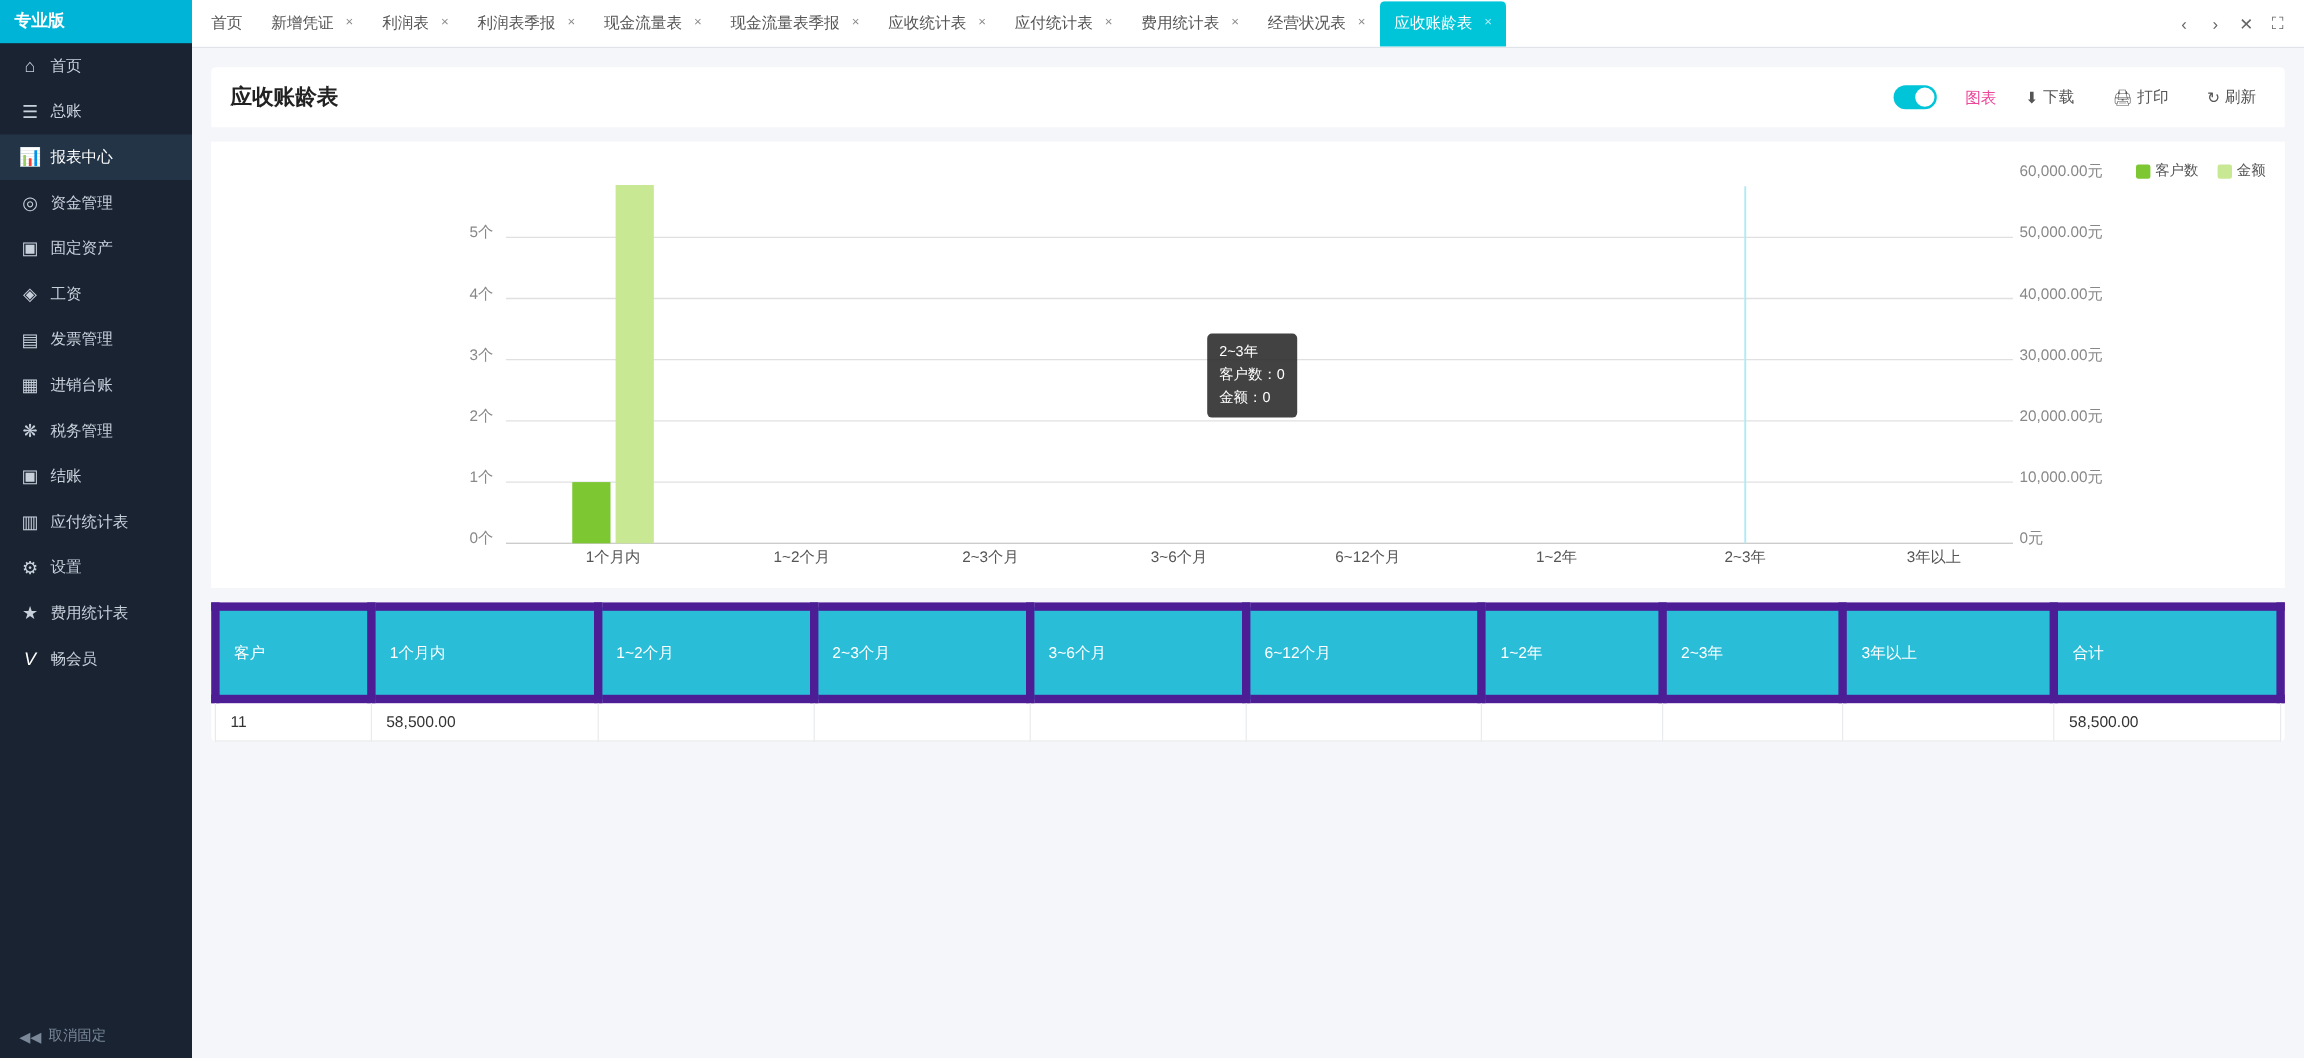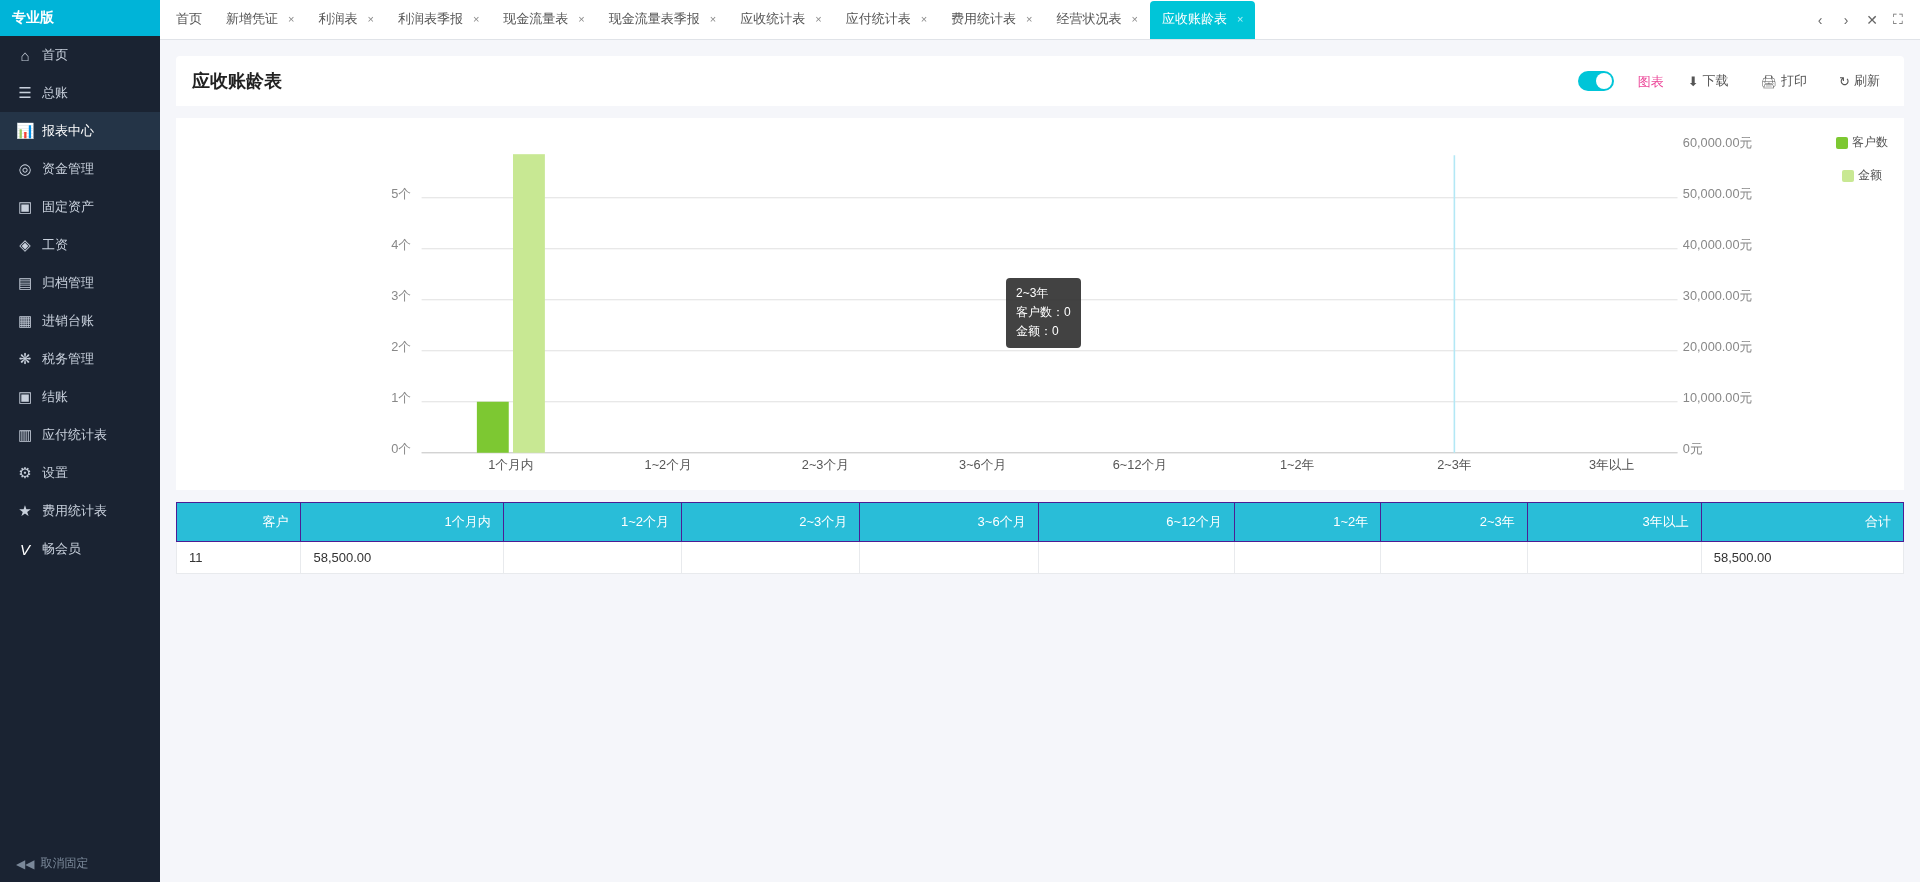--- a/index.html
+++ b/index.html
@@ -186,22 +186,21 @@
       margin-bottom: 8px;
     }
     .chart-legend {
       position: absolute;
       top: 16px;
       right: 16px;
       display: flex;
       gap: 16px;
       font-size: 12px;
       color: #555;
-      align-items: center;
-      flex-direction: column;
+      align-items: flex-end;
     }
     .legend-item { display: flex; align-items: center; gap: 4px; }
     .legend-dot { width: 12px; height: 12px; border-radius: 2px; }
 
     
     .chart-tooltip {
       position: absolute;
       background: rgba(40,40,40,0.88);
       color: #fff;
       font-size: 12px;
@@ -218,24 +217,24 @@
       border-radius: 0 0 4px 4px;
     }
     .data-table {
       width: 100%;
       border-collapse: collapse;
       font-size: 13px;
     }
     .data-table th {
       background: #29bdd8;
       color: #fff;
-      padding: 10px 12px;
-      text-align: right;
+      padding: 26px 12px;
+      text-align: left;
       font-weight: normal;
-      border: 1px solid #4c1d95;
+      border: 7px solid #4c1d95;
     }
     .data-table td {
       padding: 8px 12px;
       border: 1px solid #e8eaed;
       color: #333;
     }
     .total-row td {
       font-weight: bold;
       background: #fafafa;
     }
@@ -279,21 +278,21 @@
   <div class="sidebar-item">
     <span class="icon">▣</span>
     <span>固定资产</span>
   </div>
   <div class="sidebar-item">
     <span class="icon">◈</span>
     <span>工资</span>
   </div>
   <div class="sidebar-item">
     <span class="icon">▤</span>
-    <span>归档管理</span>
+    <span>发票管理</span>
   </div>
   <div class="sidebar-item">
     <span class="icon">▦</span>
     <span>进销台账</span>
   </div>
   <div class="sidebar-item">
     <span class="icon">❋</span>
     <span>税务管理</span>
   </div>
   <div class="sidebar-item">

